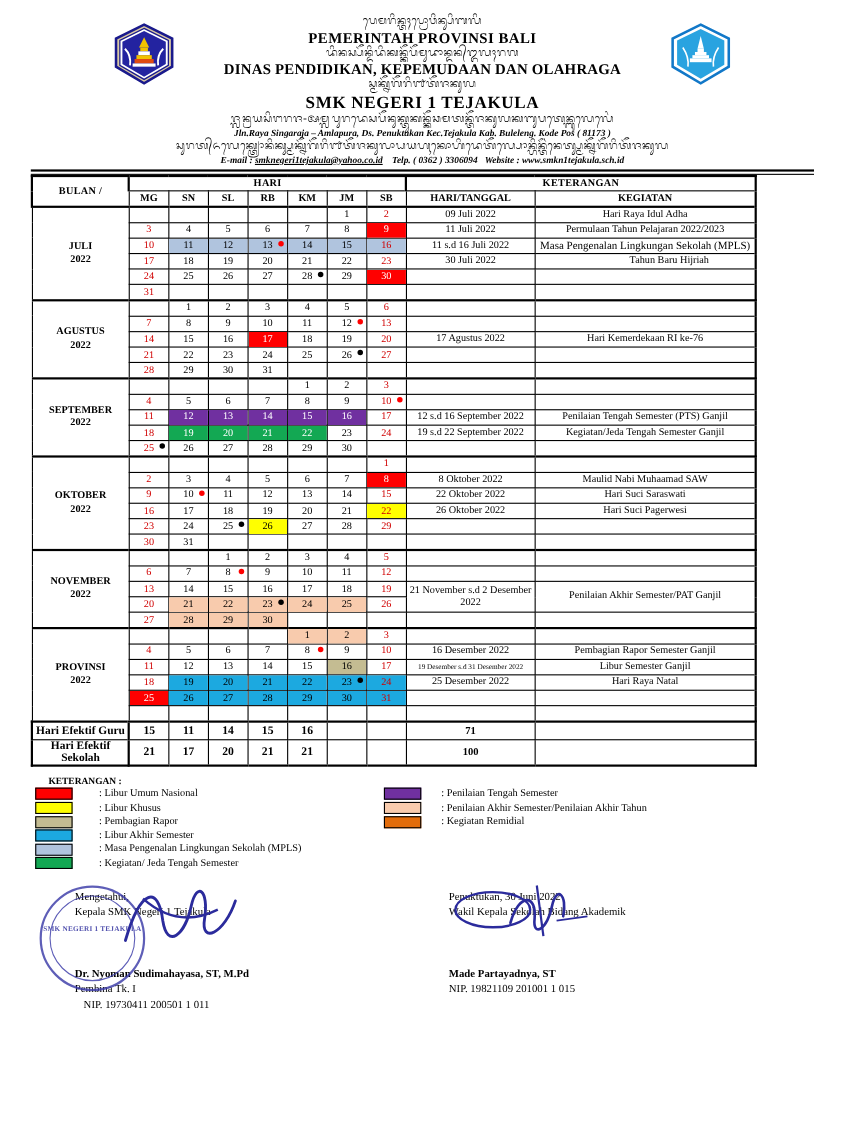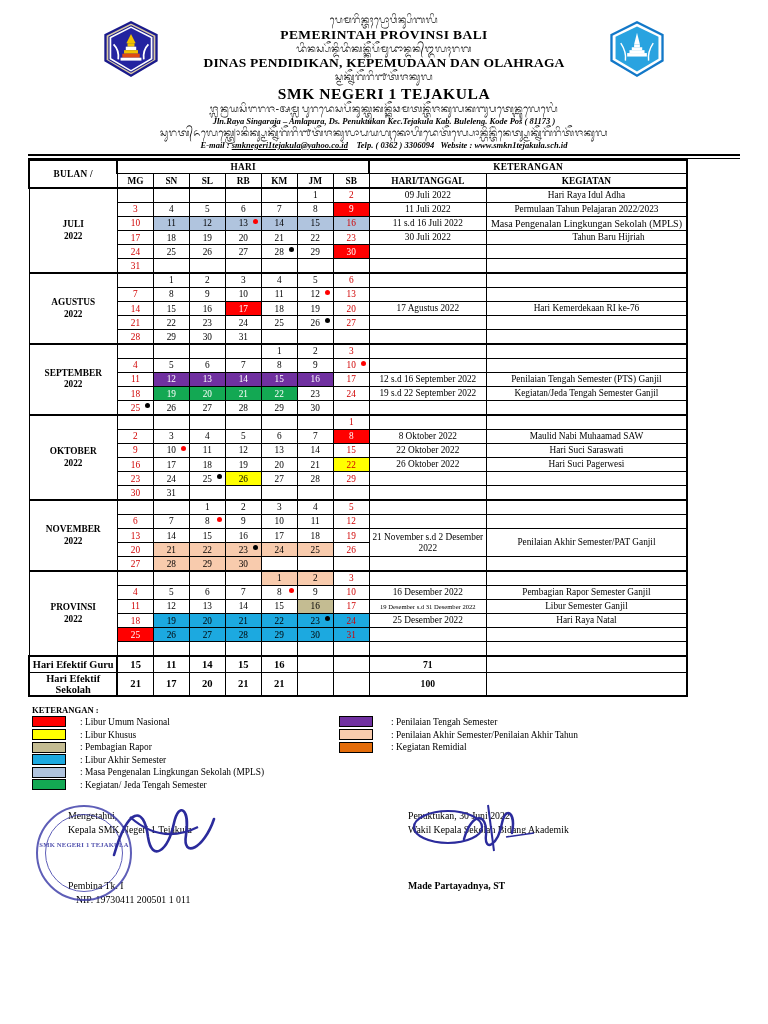--- a/index.html
+++ b/index.html
@@ -92,27 +92,27 @@
 
   tr.total td { font-weight:bold; font-size: 10.4px; height: 16px; border:1px solid #000; }
   tr.total td.lbl { border-left:2px solid #000; border-right:2px solid #000; }
   tr.total td.num { font-size: 10.6px; }
   tr.total td.kt { font-weight:bold; font-size:9.6px; }
   tr.total.first td { border-top: 2px solid #000; }
   tr.total.last td { border-bottom: 2px solid #000; }
 
   
   .legend { margin-top: 8px; width: 660px; position:relative; }
-  .legend-title { font-weight:bold; font-size: 8.6px; margin-left: 4px; }
+  .legend-title { font-weight:bold; font-size: 8.6px; margin-left: 16px; }
   .legend-cols { display:flex; gap: 0px; margin-top:1px; }
   .legend-col { display:flex; flex-direction:column; }
   .legend-col.right { margin-left: 75px; }
   .legend-row { display:flex; align-items:center; height: 12.6px; }
   .swatch { width: 34px; height: 11px; border:1px solid #000; flex:none; }
-  .legend-row .lbl { font-size: 9.4px; margin-left: 14px; white-space:nowrap; }
+  .legend-row .lbl { font-size: 9.4px; margin-left: 24px; white-space:nowrap; }
   .legend-col.right .lbl { margin-left: 18px; }
   .legend-col.left { margin-left: 4px; }
 
   
   .signs { display:flex; margin-top: 18px; width: 660px; position:relative; }
   .sign { font-size: 9.8px; line-height: 1.42; position:relative; }
   .sign.left { width: 380px; padding-left: 40px; }
   .sign.right { width: 280px; }
   .sign .bold { font-weight:bold; }
   .gap { height: 42px; }
@@ -684,31 +684,33 @@
       <div class="gap">
         <div class="stamp">
           <div class="stamp-txt">SMK NEGERI 1
 TEJAKULA</div>
         </div>
         <svg class="sig-scribble" width="200" height="70" style="left:58px;top:-12px;">
           <path d="M28 58 C42 10, 58 8, 62 40 C66 66, 82 54, 88 26 C93 4, 104 12, 100 38 C96 62, 118 52, 128 22" stroke="#2b2b9c" stroke-width="2.6" fill="none" stroke-linecap="round"></path>
           <path d="M44 20 C62 36, 84 44, 112 30" stroke="#2b2b9c" stroke-width="2.2" fill="none"></path>
         </svg>
       </div>
+      <div class="bold">Dr. Nyoman Sudimahayasa, ST, M.Pd</div>
       <div>Pembina Tk. I</div>
       <div style="padding-left:8px">NIP. 19730411 200501 1 011</div>
     </div>
     <div class="sign right">
       <div>Penuktukan, 30 Juni 2022</div>
       <div>Wakil Kepala Sekolah Bidang Akademik</div>
       <div class="gap">
         <svg class="sig-scribble" width="180" height="60" style="left:-6px;top:-10px;">
           <ellipse cx="46" cy="28" rx="34" ry="16" stroke="#2b2b9c" stroke-width="2.2" fill="none"></ellipse>
           <path d="M62 40 C70 12, 86 14, 84 36 C82 54, 96 46, 100 24 C104 6, 114 14, 110 34" stroke="#2b2b9c" stroke-width="2.4" fill="none" stroke-linecap="round"></path>
           <path d="M86 6 L92 52" stroke="#2b2b9c" stroke-width="2" fill="none"></path>
           <path d="M104 38 L132 34" stroke="#2b2b9c" stroke-width="1.6" fill="none"></path>
         </svg>
       </div>
       <div class="bold">Made Partayadnya, ST</div>
+      <div>NIP. 19821109 201001 1 015</div>
     </div>
   </div>
 
 </div>
 
 </body></html>

